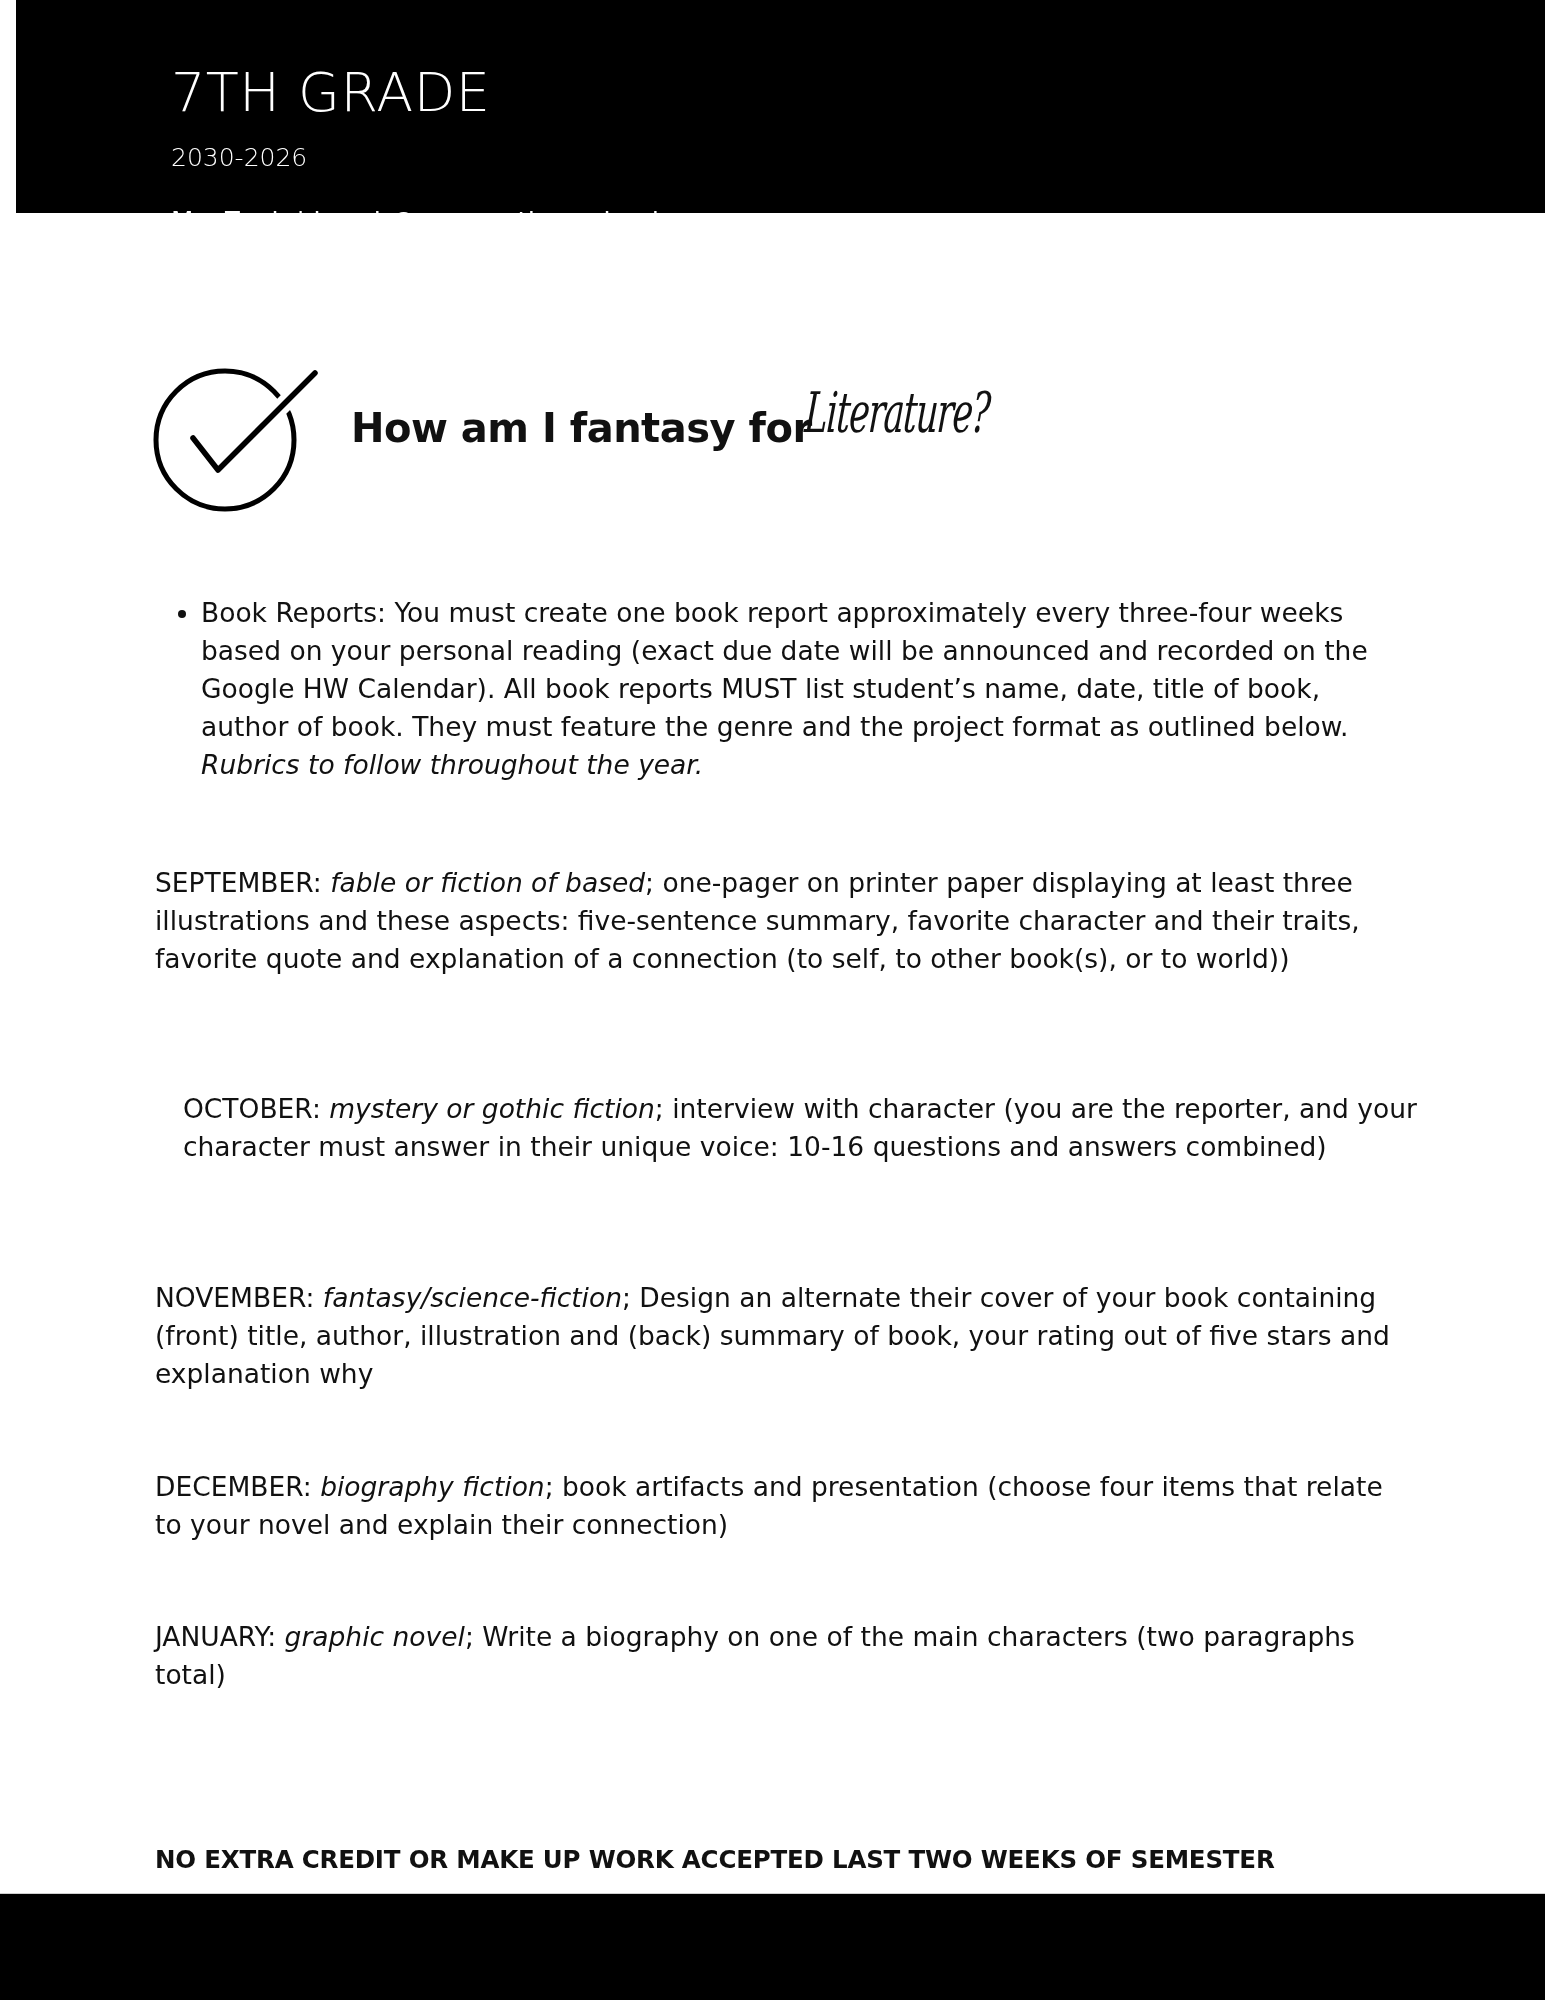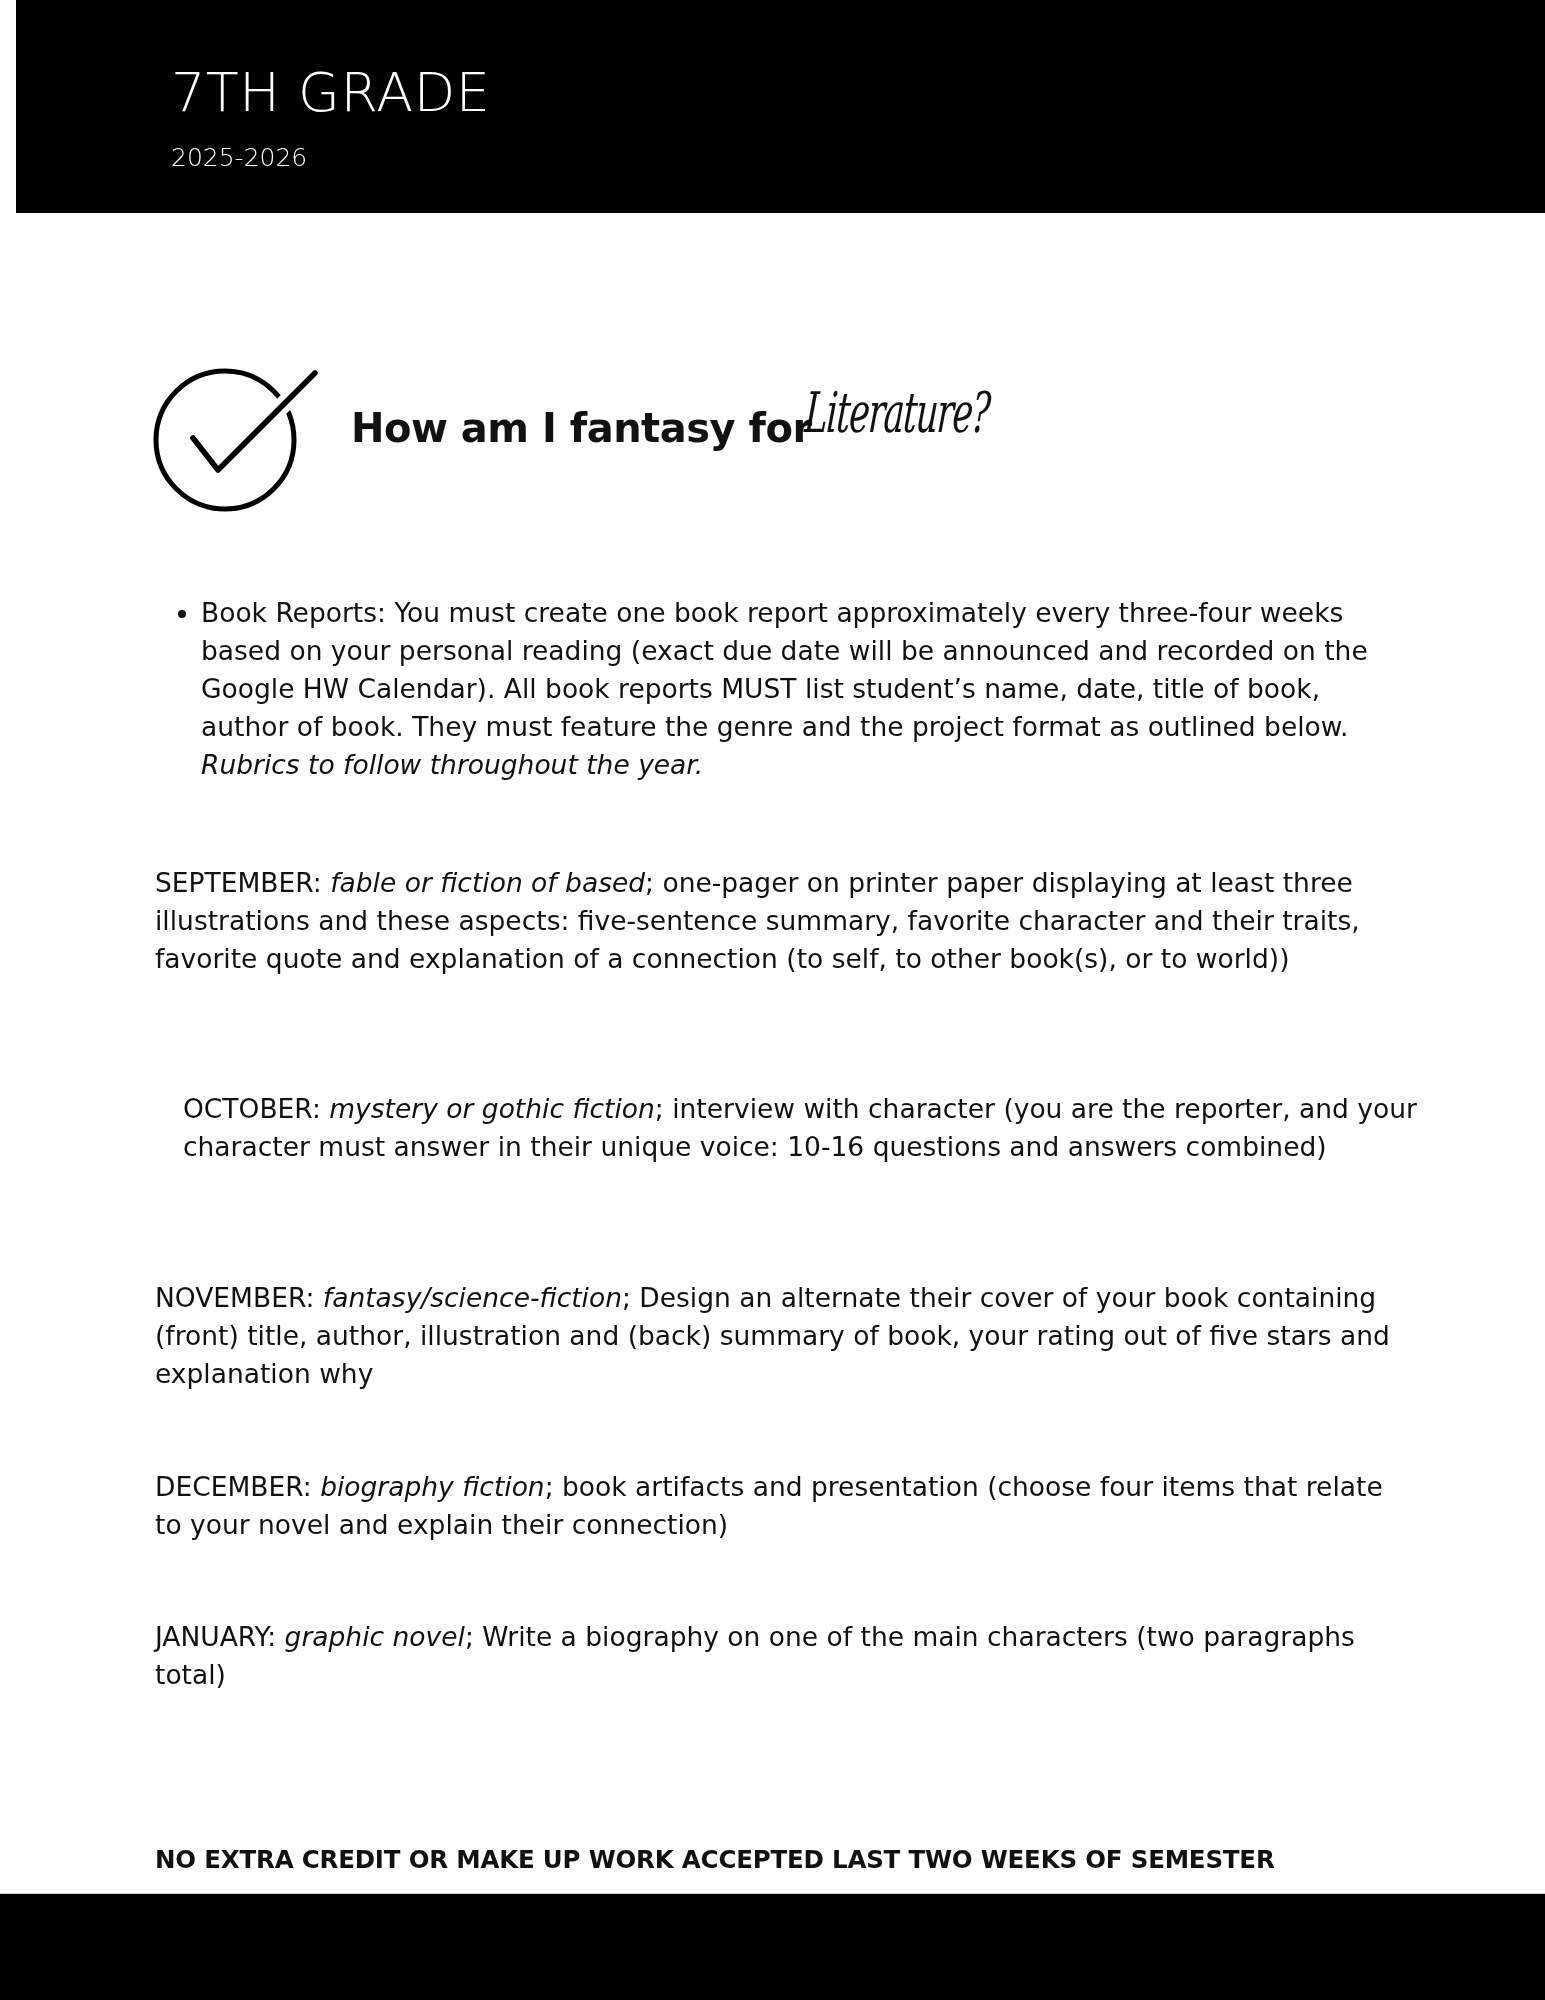--- a/index.html
+++ b/index.html
@@ -63,21 +63,22 @@
   .footer-band {
     position: absolute; left: 0; top: 1893px; width: 1545px; height: 107px;
     background: #000000; border-top: 1px solid #cfcfcf;
   }
 </style>
 </head>
 <body>
 
 <div class="header-band">
   <div class="grade-title">7TH GRADE</div>
-  <div class="school-year">2025-2026</div>
+  <div class="school-year">2030-2026</div>
+  <div class="teacher-line">Ms. Zech | hzech@assumption.school</div>
 </div>
 
 <svg class="check-icon" viewBox="0 0 180 160">
   <circle cx="75" cy="80" r="69" fill="none" stroke="#000" stroke-width="5"></circle>
   <polyline points="43,78 68,110 165,13" fill="none" stroke="#fff" stroke-width="17" stroke-linecap="round" stroke-linejoin="round"></polyline>
   <polyline points="43,78 68,110 165,13" fill="none" stroke="#000" stroke-width="5.5" stroke-linecap="round" stroke-linejoin="round"></polyline>
 </svg>
 
 <div class="section-heading">How am I fantasy for</div>
 <div class="script-word">Literature?</div>

